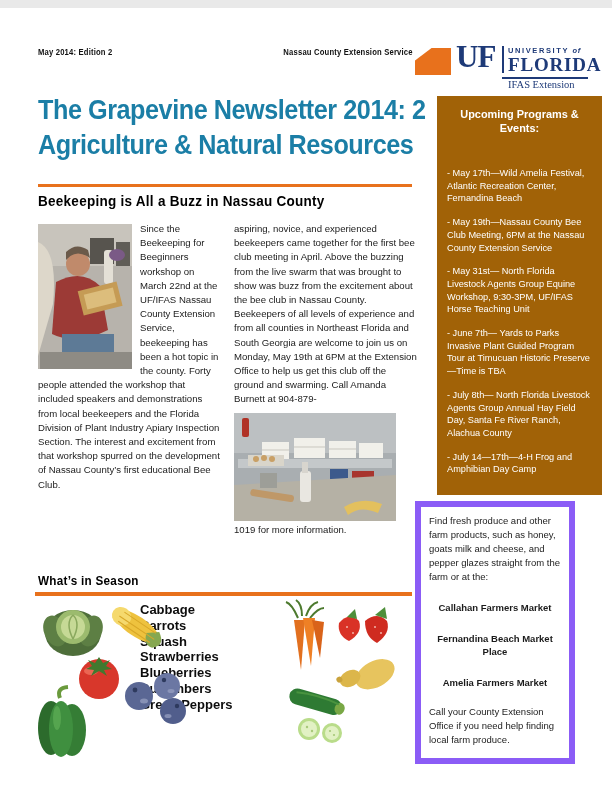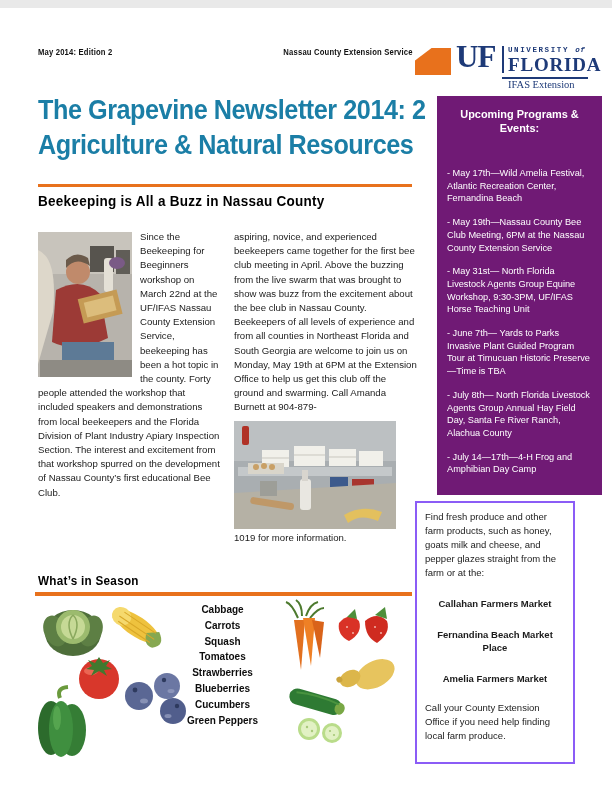--- a/index.html
+++ b/index.html
@@ -9,56 +9,56 @@
   .cond{transform:scaleX(.9);transform-origin:left top;}
   .condc{transform:scaleX(.95);transform-origin:center top;}
 
   
   .masthead-label{font-size:8.5px;font-weight:bold;letter-spacing:.2px;color:#111;}
   
   .flag{width:36px;height:27px;background:#e8711c;
         clip-path:polygon(0 46%,46% 0,100% 0,100% 100%,0 100%);}
   .uf-mono{font-family:"Liberation Serif",serif;font-weight:bold;font-size:31px;color:#1e3a78;letter-spacing:-1px;line-height:28px;}
   .logo-divider{width:2px;height:27px;background:#1e3a78;}
-  .uni-line{font-family:Liberation Mono, monospace;font-size:7.5px;letter-spacing:1.6px;color:#1e3a78;font-weight:bold;}
+  .uni-line{font-family:Liberation Sans, sans-serif;font-size:7.5px;letter-spacing:1.6px;color:#1e3a78;font-weight:bold;}
   .uni-line .of{font-style:italic;text-transform:none;letter-spacing:.5px;}
   .florida{font-family:"Liberation Serif",serif;font-size:19px;font-weight:bold;letter-spacing:.8px;color:#1e3a78;line-height:19px;}
   .logo-rule{width:86px;height:1.5px;background:#1e3a78;}
   .ifas{font-family:"Liberation Serif",serif;font-size:10.5px;color:#1e3a78;}
 
   
   .nl-title{font-size:28px;font-weight:bold;color:#1b7ea6;line-height:35px;letter-spacing:-.5px;}
   .rule-orange{background:#e8711c;}
 
   .headline{font-size:15px;font-weight:bold;color:#000;letter-spacing:.3px;}
 
   
-  #article{left:38px;top:222px;width:380px;display:flex;gap:12px;font-size:9.6px;line-height:14.2px;}
+  #article{left:38px;top:214px;width:380px;display:flex;gap:12px;font-size:9.6px;line-height:14.2px;}
   .col{width:184px;}
   .photo{display:block;}
   #workshop-photo{float:left;width:94px;height:145px;margin:2px 8px 3px 0;}
   #beeboxes-photo{float:left;width:162px;height:108px;margin:2px 6px 2px 0;}
   .para{margin:0 0 12px 0;}
 
   
-  #sidebar{left:437px;top:88px;width:165px;height:399px;background:#701a75;color:#fff;
+  #sidebar{left:437px;top:88px;width:165px;height:399px;background:#a16207;color:#fff;
            padding:11px 10px;box-sizing:border-box;overflow:hidden;}
   .sb-title{font-size:11.5px;font-weight:bold;text-align:center;line-height:14px;margin-bottom:32px;}
   .event{font-size:9.2px;line-height:12.7px;margin-bottom:11px;}
 
   
-  #market-box{left:415px;top:493px;width:160px;height:263px;border:2px solid #8b5cf6;
+  #market-box{left:415px;top:493px;width:160px;height:263px;border:6px solid #8b5cf6;
               box-sizing:border-box;padding:7px 8px;font-size:9.5px;line-height:14px;background:#fff;}
   .market-name{text-align:center;font-weight:bold;margin-top:17px;line-height:13.5px;}
   .market-outro{margin-top:16px;}
 
   
   .season-headline{font-size:13px;font-weight:bold;color:#000;letter-spacing:.3px;}
-  #season-list{left:140px;top:594px;width:165px;text-align:center;font-weight:bold;
-               font-size:10px;line-height:15.8px;color:#0d0d0d;}
+  #season-list{left:140px;top:594px;width:165px;font-weight:bold;
+               font-size:13px;line-height:15.8px;color:#0d0d0d;}
   .produce{position:absolute;}
 </style>
 </head>
 <body>
 
 <div id="page">
 
   <div class="abs masthead-label cond" style="left:38px;top:39px;">May 2014: Edition 2</div>
   <div class="abs masthead-label" style="right:199px;top:39px;transform:scaleX(.9);transform-origin:right top;">Nassau County Extension Service</div>
 
@@ -162,21 +162,20 @@
     <div class="market-outro">Call your County Extension Office if you need help finding local farm produce.</div>
   </div>
 
   <div class="abs season-headline cond" style="left:38px;top:565px;">What’s in Season</div>
   <div class="abs rule-orange" style="left:35px;top:584px;width:377px;height:4px;"></div>
 
   <div id="season-list" class="abs">
     <div>Cabbage</div>
     <div>Carrots</div>
     <div>Squash</div>
-    <div>Tomatoes</div>
     <div>Strawberries</div>
     <div>Blueberries</div>
     <div>Cucumbers</div>
     <div>Green Peppers</div>
   </div>
 
   <svg class="produce" style="left:42px;top:592px;" width="62" height="58" viewBox="0 0 62 58">
     <ellipse cx="31" cy="33" rx="28" ry="23" fill="#4e6e3a"></ellipse>
     <ellipse cx="13" cy="31" rx="11" ry="16" fill="#5d7f44" transform="rotate(-22 13 31)"></ellipse>
     <ellipse cx="49" cy="31" rx="11" ry="16" fill="#5d7f44" transform="rotate(22 49 31)"></ellipse>

